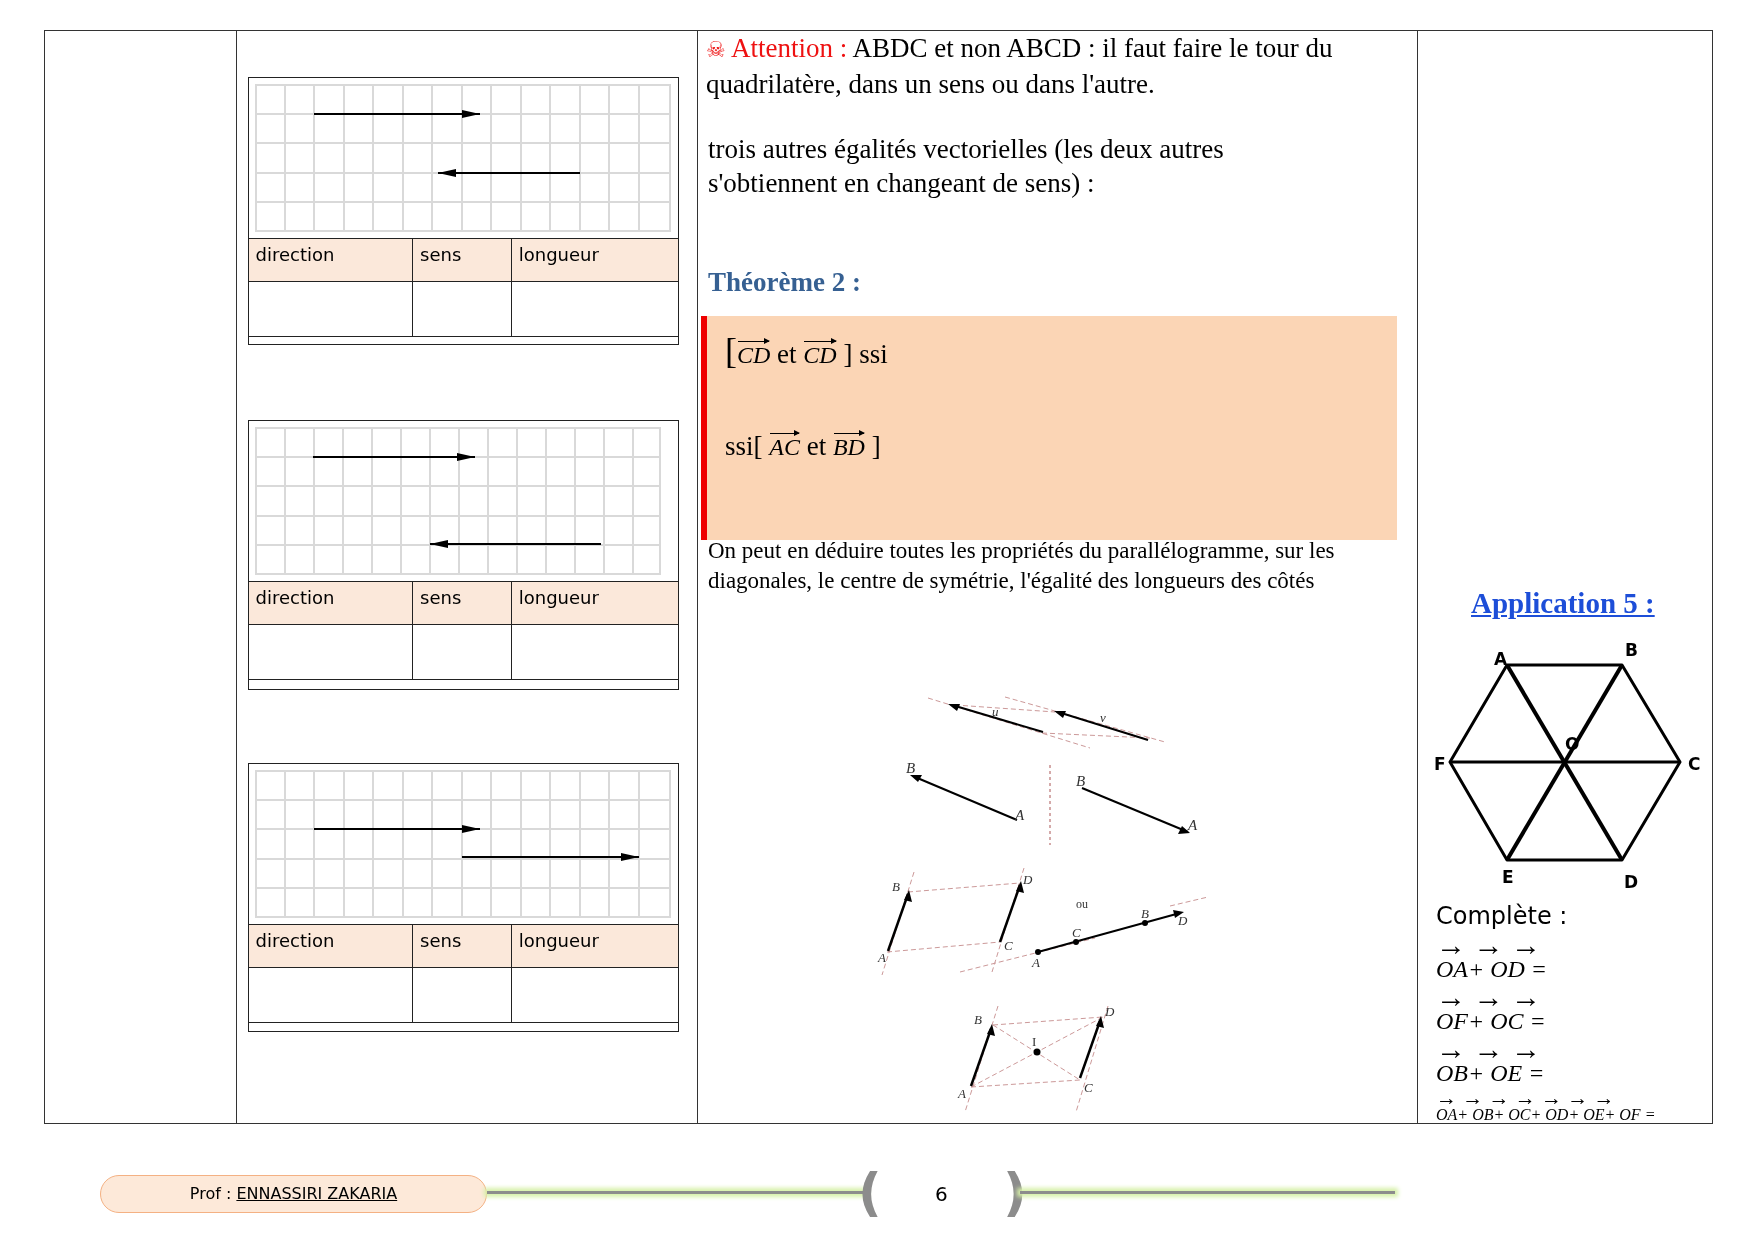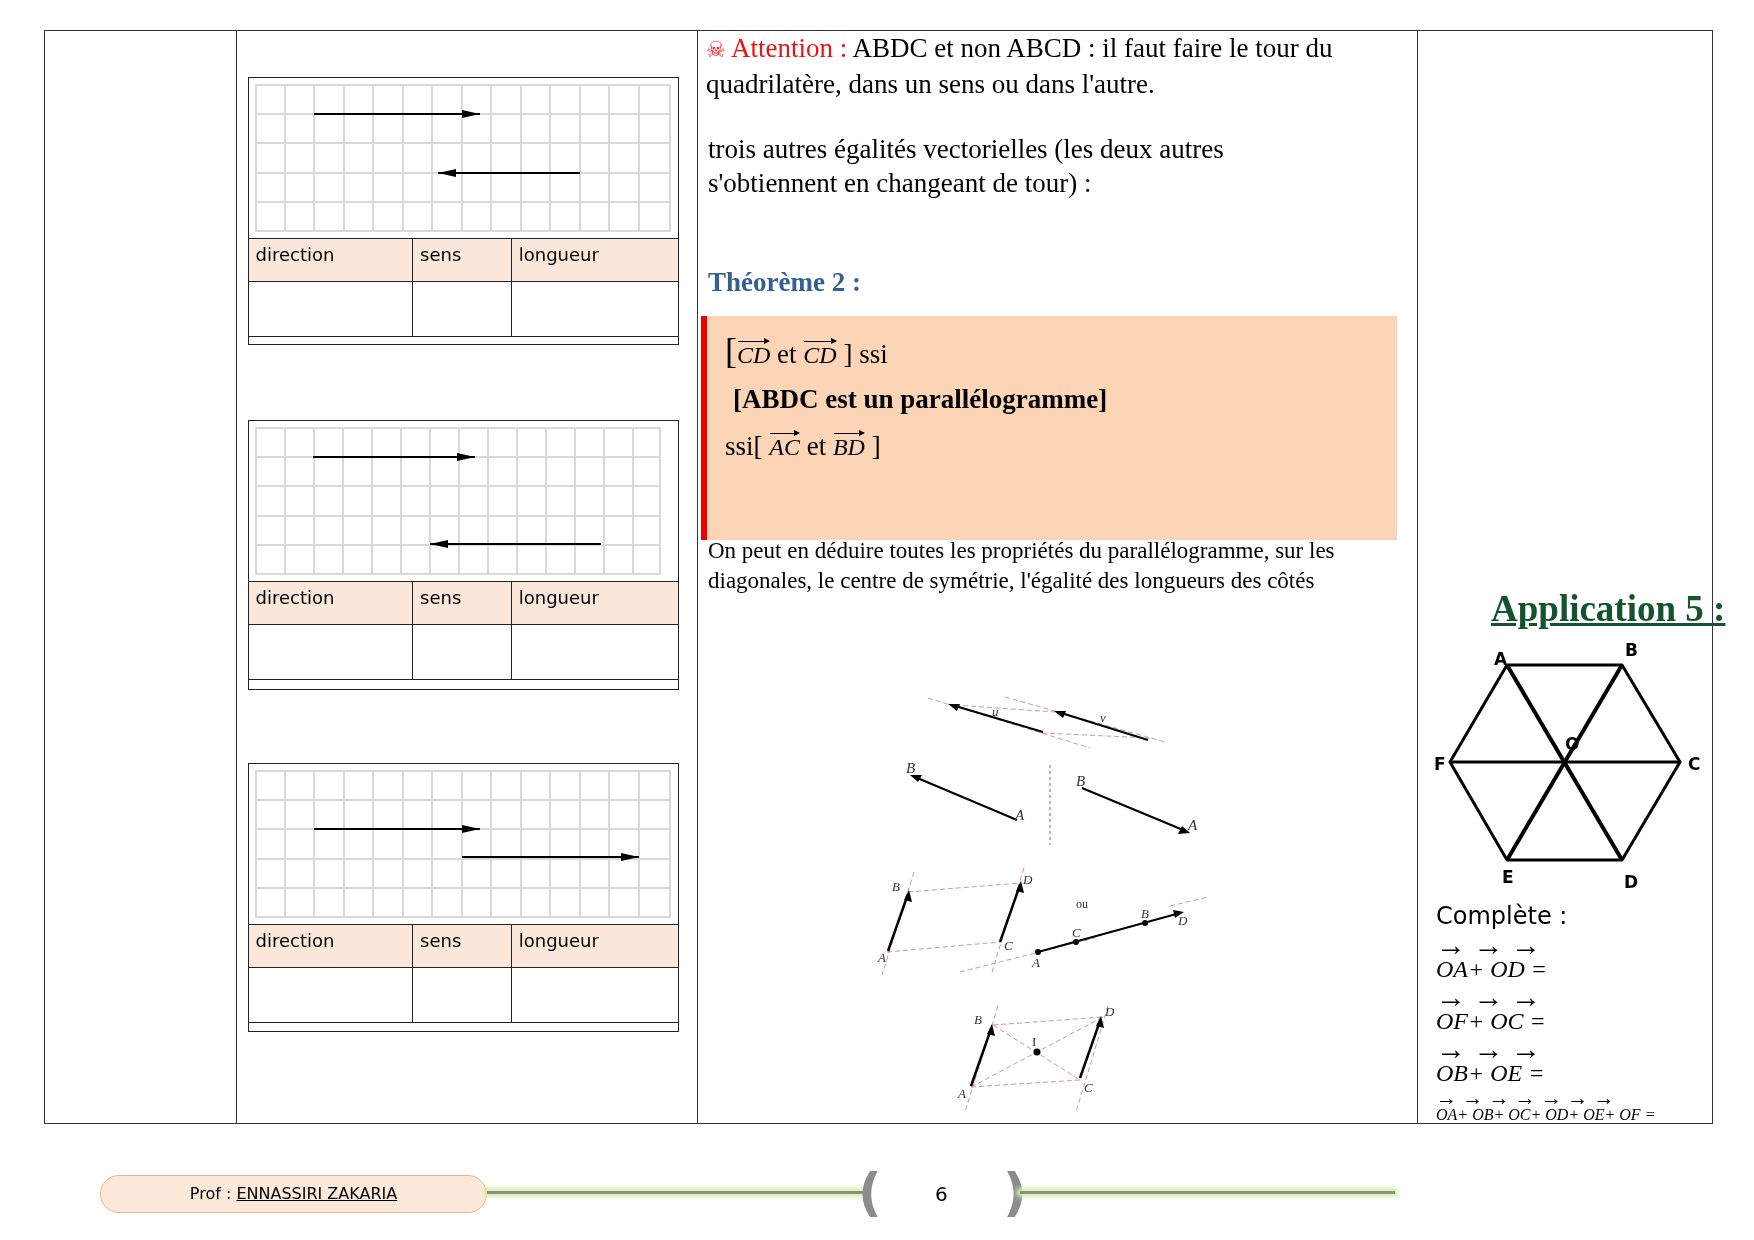--- a/index.html
+++ b/index.html
@@ -18,21 +18,21 @@
   .txt{font-family:"Liberation Serif",serif;font-size:27px;line-height:34px;}
   .red{color:#ee1111;}
   .theo-title{color:#366092;font-weight:bold;font-size:27px;}
   .theo-box{left:701px;top:316px;width:696px;height:224px;background:#fbd5b5;border-left:6px solid #ee0000;box-sizing:border-box;}
   .theo-line{position:absolute;left:18px;font-size:27px;}
   .vec{position:relative;display:inline-block;font-style:italic;font-size:24px;padding-top:4px;}
   .vec::before{content:"";position:absolute;left:1px;right:1px;top:3px;border-top:1.3px solid #000;}
   .vec::after{content:"";position:absolute;right:0;top:0px;width:0;height:0;border-left:6px solid #000;border-top:3.5px solid transparent;border-bottom:3.5px solid transparent;}
   .para{font-size:23px;line-height:30px;}
   
-  .app-title{color:#14532d;font-weight:bold;text-decoration:underline;font-size:37px;margin-left:20px;}
+  .app-title{color:#1d4ed8;font-weight:bold;text-decoration:underline;font-size:29px;}
   .complete-label{font-family:"DejaVu Sans",sans-serif;font-size:24px;}
   .arrows{font-size:30px;line-height:22px;letter-spacing:0;}
   .eqline{font-style:italic;font-size:24px;line-height:26px;}
   .arrows-small{font-size:21px;line-height:16px;}
   .eqline-small{font-style:italic;font-size:16px;line-height:18px;}
   
   .pill{left:100px;top:1175px;width:387px;height:38px;border:1.5px solid #f4b183;border-radius:19px;background:#fde9d9;box-sizing:border-box;text-align:center;font-family:"DejaVu Sans",sans-serif;font-size:16px;line-height:35px;}
   .pill .name{text-decoration:underline;}
   .fline{height:3px;background:#8c8c8c;box-shadow:0 0 4px 3px #d6f0a8;}
   .bracket{font-family:"DejaVu Sans",sans-serif;font-size:52px;color:#8c8c8c;font-weight:bold;line-height:52px;}
@@ -135,30 +135,29 @@
   <div style="white-space:nowrap;">
     <span class="red" style="font-size:22px;">☠</span>
     <span class="red">Attention  :</span>
     <span> ABDC et non ABCD : il faut faire le tour du</span>
   </div>
   <div>quadrilatère, dans un sens ou dans l'autre.</div>
 </div>
 
 <div class="abs txt" style="left:708px;top:132px;width:705px;">
   <div>trois autres égalités vectorielles (les deux autres</div>
-  <div>s'obtiennent en changeant de tour) :</div>
+  <div>s'obtiennent en changeant de sens) :</div>
 </div>
 
 <div class="abs theo-title" style="left:708px;top:267px;">Théorème 2  :</div>
 
 <div class="abs theo-box">
   <div class="theo-line" style="top:14px;">
     <span style="font-size:36px;">[</span><span class="vec">CD</span><span> et </span><span class="vec">CD</span><span> ] ssi</span>
   </div>
-  <div class="theo-line" style="top:68px;left:26px;font-weight:bold;">[ABDC est un parallélogramme]</div>
   <div class="theo-line" style="top:114px;">
     <span>ssi[ </span><span class="vec">AC</span><span> et </span><span class="vec">BD</span><span> ]</span>
   </div>
 </div>
 
 <div class="abs para" style="left:708px;top:536px;width:705px;">
   <div style="white-space:nowrap;">On peut en déduire toutes les propriétés du parallélogramme, sur les</div>
   <div style="white-space:nowrap;">diagonales, le centre de symétrie, l'égalité des longueurs des côtés</div>
 </div>
 

